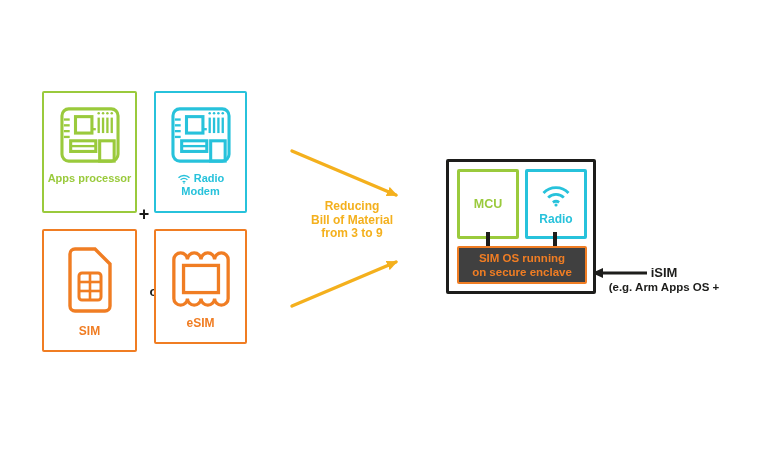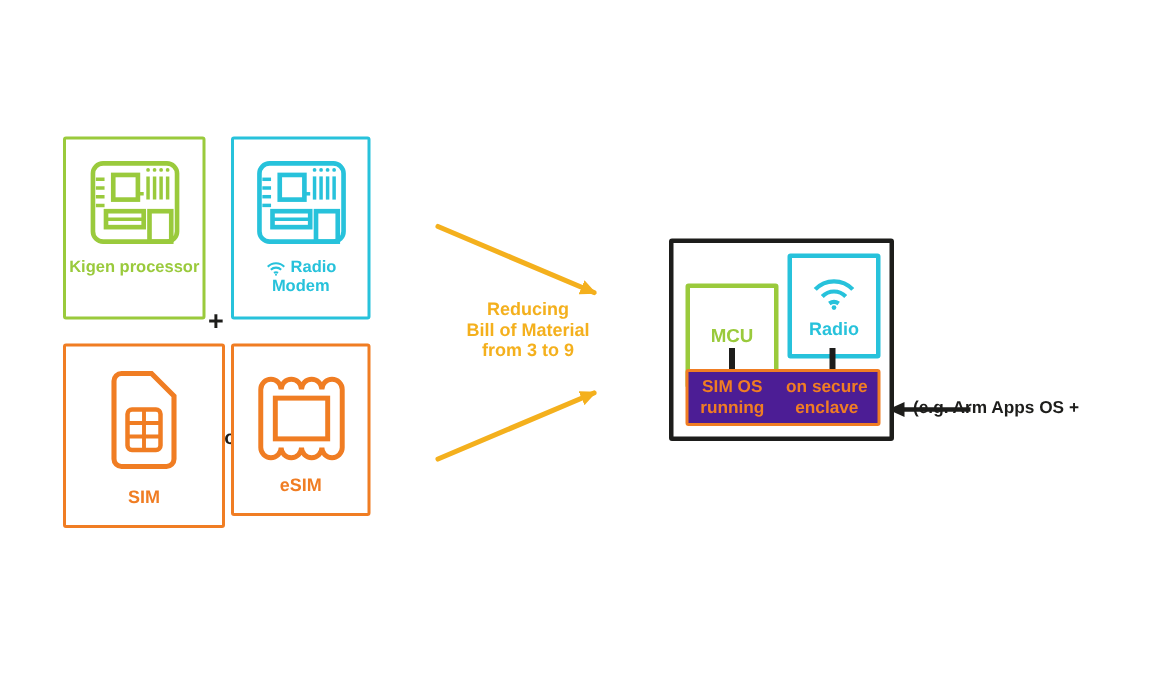--- a/index.html
+++ b/index.html
@@ -33,28 +33,28 @@
   }
   
   .chip-outline{
     position:absolute;left:446px;top:159px;width:150px;height:135px;
     border:3px solid #1d1d1b;border-radius:2px;background:#fff;
   }
   .inner-box{
     position:absolute;display:flex;flex-direction:column;align-items:center;justify-content:center;
     background:#fff;border-radius:2px;
   }
-  .mcu-box{left:457px;top:169px;width:62px;height:70px;border:3px solid #9aca3c;color:#9aca3c;margin-top:20px;}
+  .mcu-box{left:457px;top:169px;width:62px;height:70px;border:3px solid #9aca3c;color:#9aca3c;}
   .radio-box{left:525px;top:169px;width:62px;height:70px;border:3px solid #27c2db;color:#27c2db;}
   .inner-box .inner-label{font-size:12.5px;font-weight:bold;}
   .radio-box .icon-wrap{line-height:0;margin-bottom:5px;}
   .simos-box{
     position:absolute;left:457px;top:246px;width:130px;height:38px;
-    border:2.5px solid #f07d23;color:#f07d23;background:#4c1d95;border-radius:2px;
-    display:flex;flex-direction:row;align-items:center;justify-content:center;
+    border:2.5px solid #f07d23;color:#f07d23;background:#404040;border-radius:2px;
+    display:flex;flex-direction:column;align-items:center;justify-content:center;
     font-size:11.5px;font-weight:bold;line-height:14px;text-align:center;
   }
   .connector{position:absolute;width:4px;height:15px;background:#1d1d1b;}
   .connector.c1{left:486px;top:232px;}
   .connector.c2{left:553px;top:232px;}
   
   .callout{
     position:absolute;left:597px;top:265px;width:134px;text-align:center;color:#1d1d1b;
   }
   .callout .callout-title{font-size:13px;font-weight:bold;line-height:15px;}
@@ -88,21 +88,21 @@
           <circle cx="41" cy="7.5" r="1.3"></circle>
             <circle cx="45.5" cy="7.5" r="1.3"></circle>
           <circle cx="50" cy="7.5" r="1.3"></circle>
             <circle cx="54.5" cy="7.5" r="1.3"></circle>
         </g>
         <rect x="12" y="36" width="26" height="11"></rect>
         <line x1="12" y1="41.5" x2="38" y2="41.5" stroke-width="2.4"></line>
         <rect x="42" y="36" width="15" height="21"></rect>
       </svg>
     </span>
-    <span class="box-label">Kigen processor</span>
+    <span class="box-label">Apps processor</span>
   </div>
 
   <div class="comp-box cyan" style="left:154px;top:91px;width:93px;height:122px;">
     <span class="icon-wrap">
       <svg width="62" height="58" viewBox="0 0 64 60" fill="none" stroke="currentColor" stroke-width="3.2">
         <rect x="3" y="3" width="58" height="54" rx="7"></rect>
         <line x1="5" y1="14" x2="11" y2="14" stroke-width="2.4"></line>
         <line x1="5" y1="20" x2="11" y2="20" stroke-width="2.4"></line>
         <line x1="5" y1="26" x2="11" y2="26" stroke-width="2.4"></line>
         <line x1="5" y1="32" x2="11" y2="32" stroke-width="2.4"></line>
@@ -136,21 +136,21 @@
           </svg>
         </span>
         <span>Radio</span>
       </span>
       <span class="label-line">Modem</span>
     </span>
   </div>
 
   <div class="glue" style="left:135px;top:204px;width:18px;font-size:18px;">+</div>
 
-  <div class="comp-box orange" style="left:42px;top:229px;width:108px;height:123px;">
+  <div class="comp-box orange" style="left:42px;top:229px;width:95px;height:123px;">
     <span class="icon-wrap" style="margin-top:15px;">
       <svg width="50" height="68" viewBox="0 0 50 68" fill="none" stroke="currentColor" stroke-width="3.4">
         <path d="M10,3 H30 L45,18 V60 a5,5 0 0 1 -5,5 H10 a5,5 0 0 1 -5,-5 V8 a5,5 0 0 1 5,-5 Z"></path>
         <rect x="14" y="27" width="22" height="27" rx="3" stroke-width="3"></rect>
         <line x1="25" y1="27" x2="25" y2="54" stroke-width="2.6"></line>
         <line x1="14" y1="36" x2="36" y2="36" stroke-width="2.6"></line>
         <line x1="14" y1="45" x2="36" y2="45" stroke-width="2.6"></line>
       </svg>
     </span>
     <span class="box-label bottom">SIM</span>
@@ -216,16 +216,17 @@
 
   <div class="connector c1"></div>
   <div class="connector c2"></div>
 
   <div class="simos-box">
     <span>SIM OS running</span>
     <span>on secure enclave</span>
   </div>
 
   <div class="callout">
+    <div class="callout-title">iSIM</div>
     <div class="callout-sub">(e.g. Arm Apps OS +</div>
   </div>
 
 </div>
 
 </body></html>

